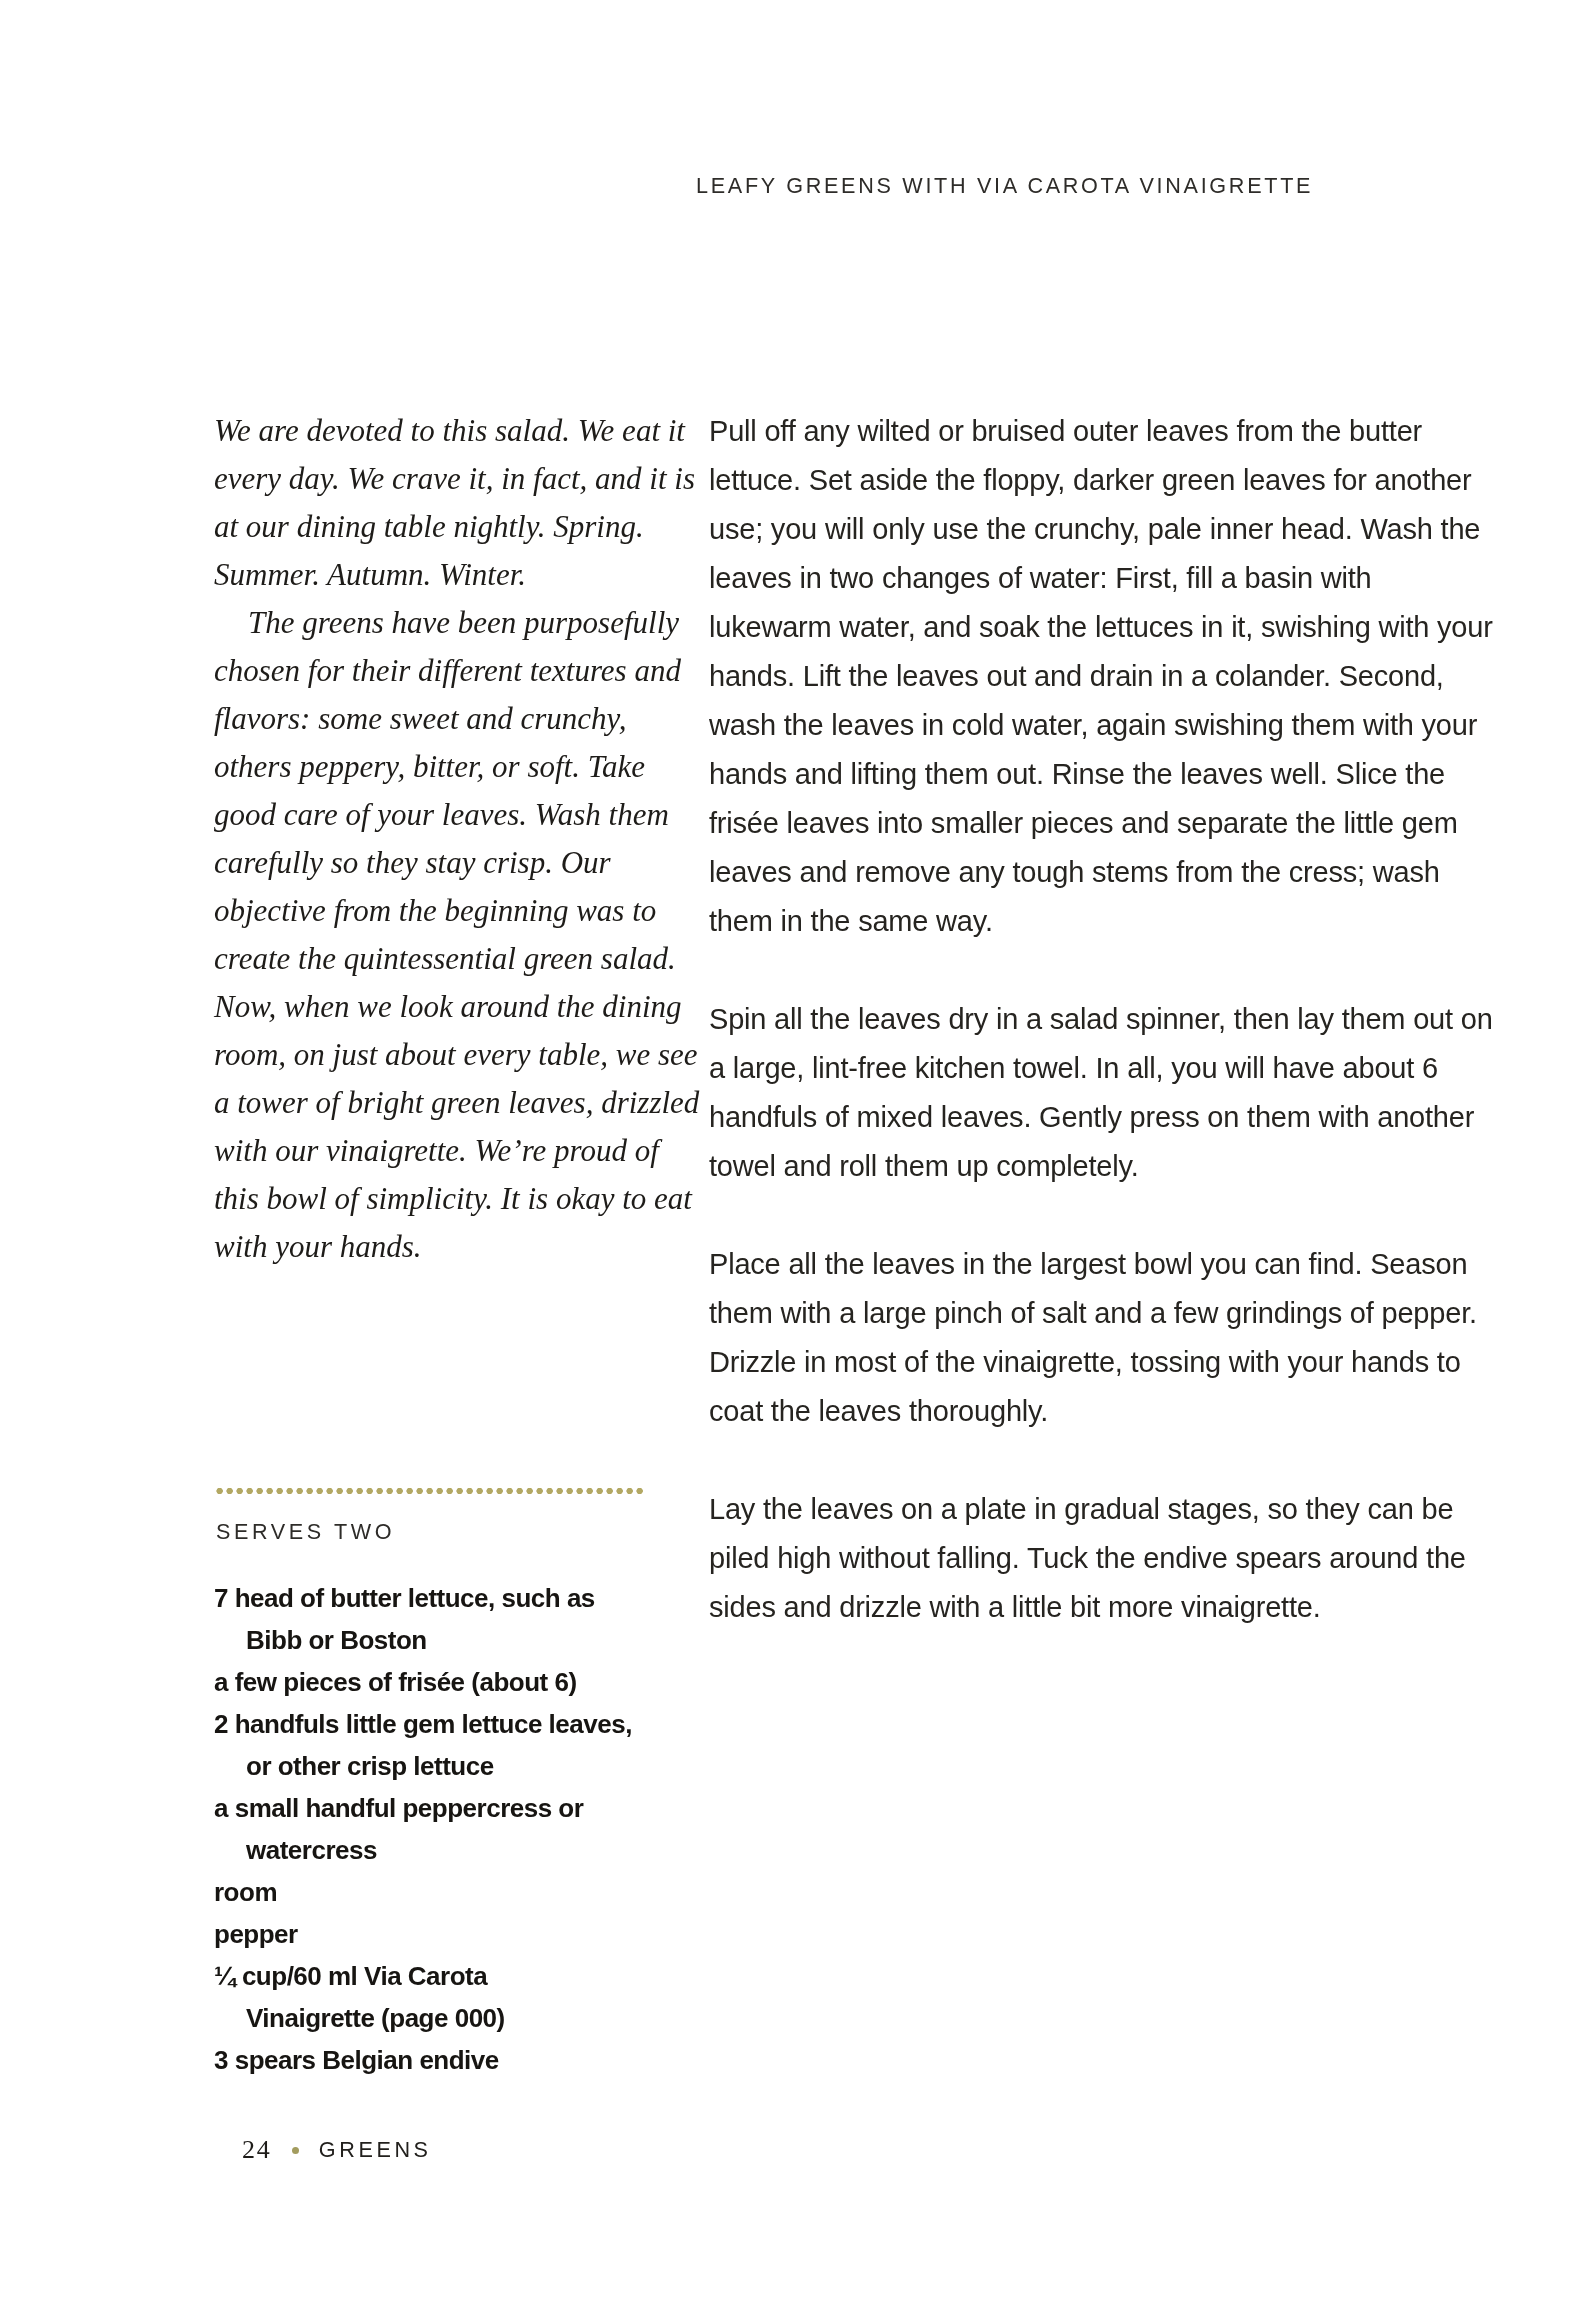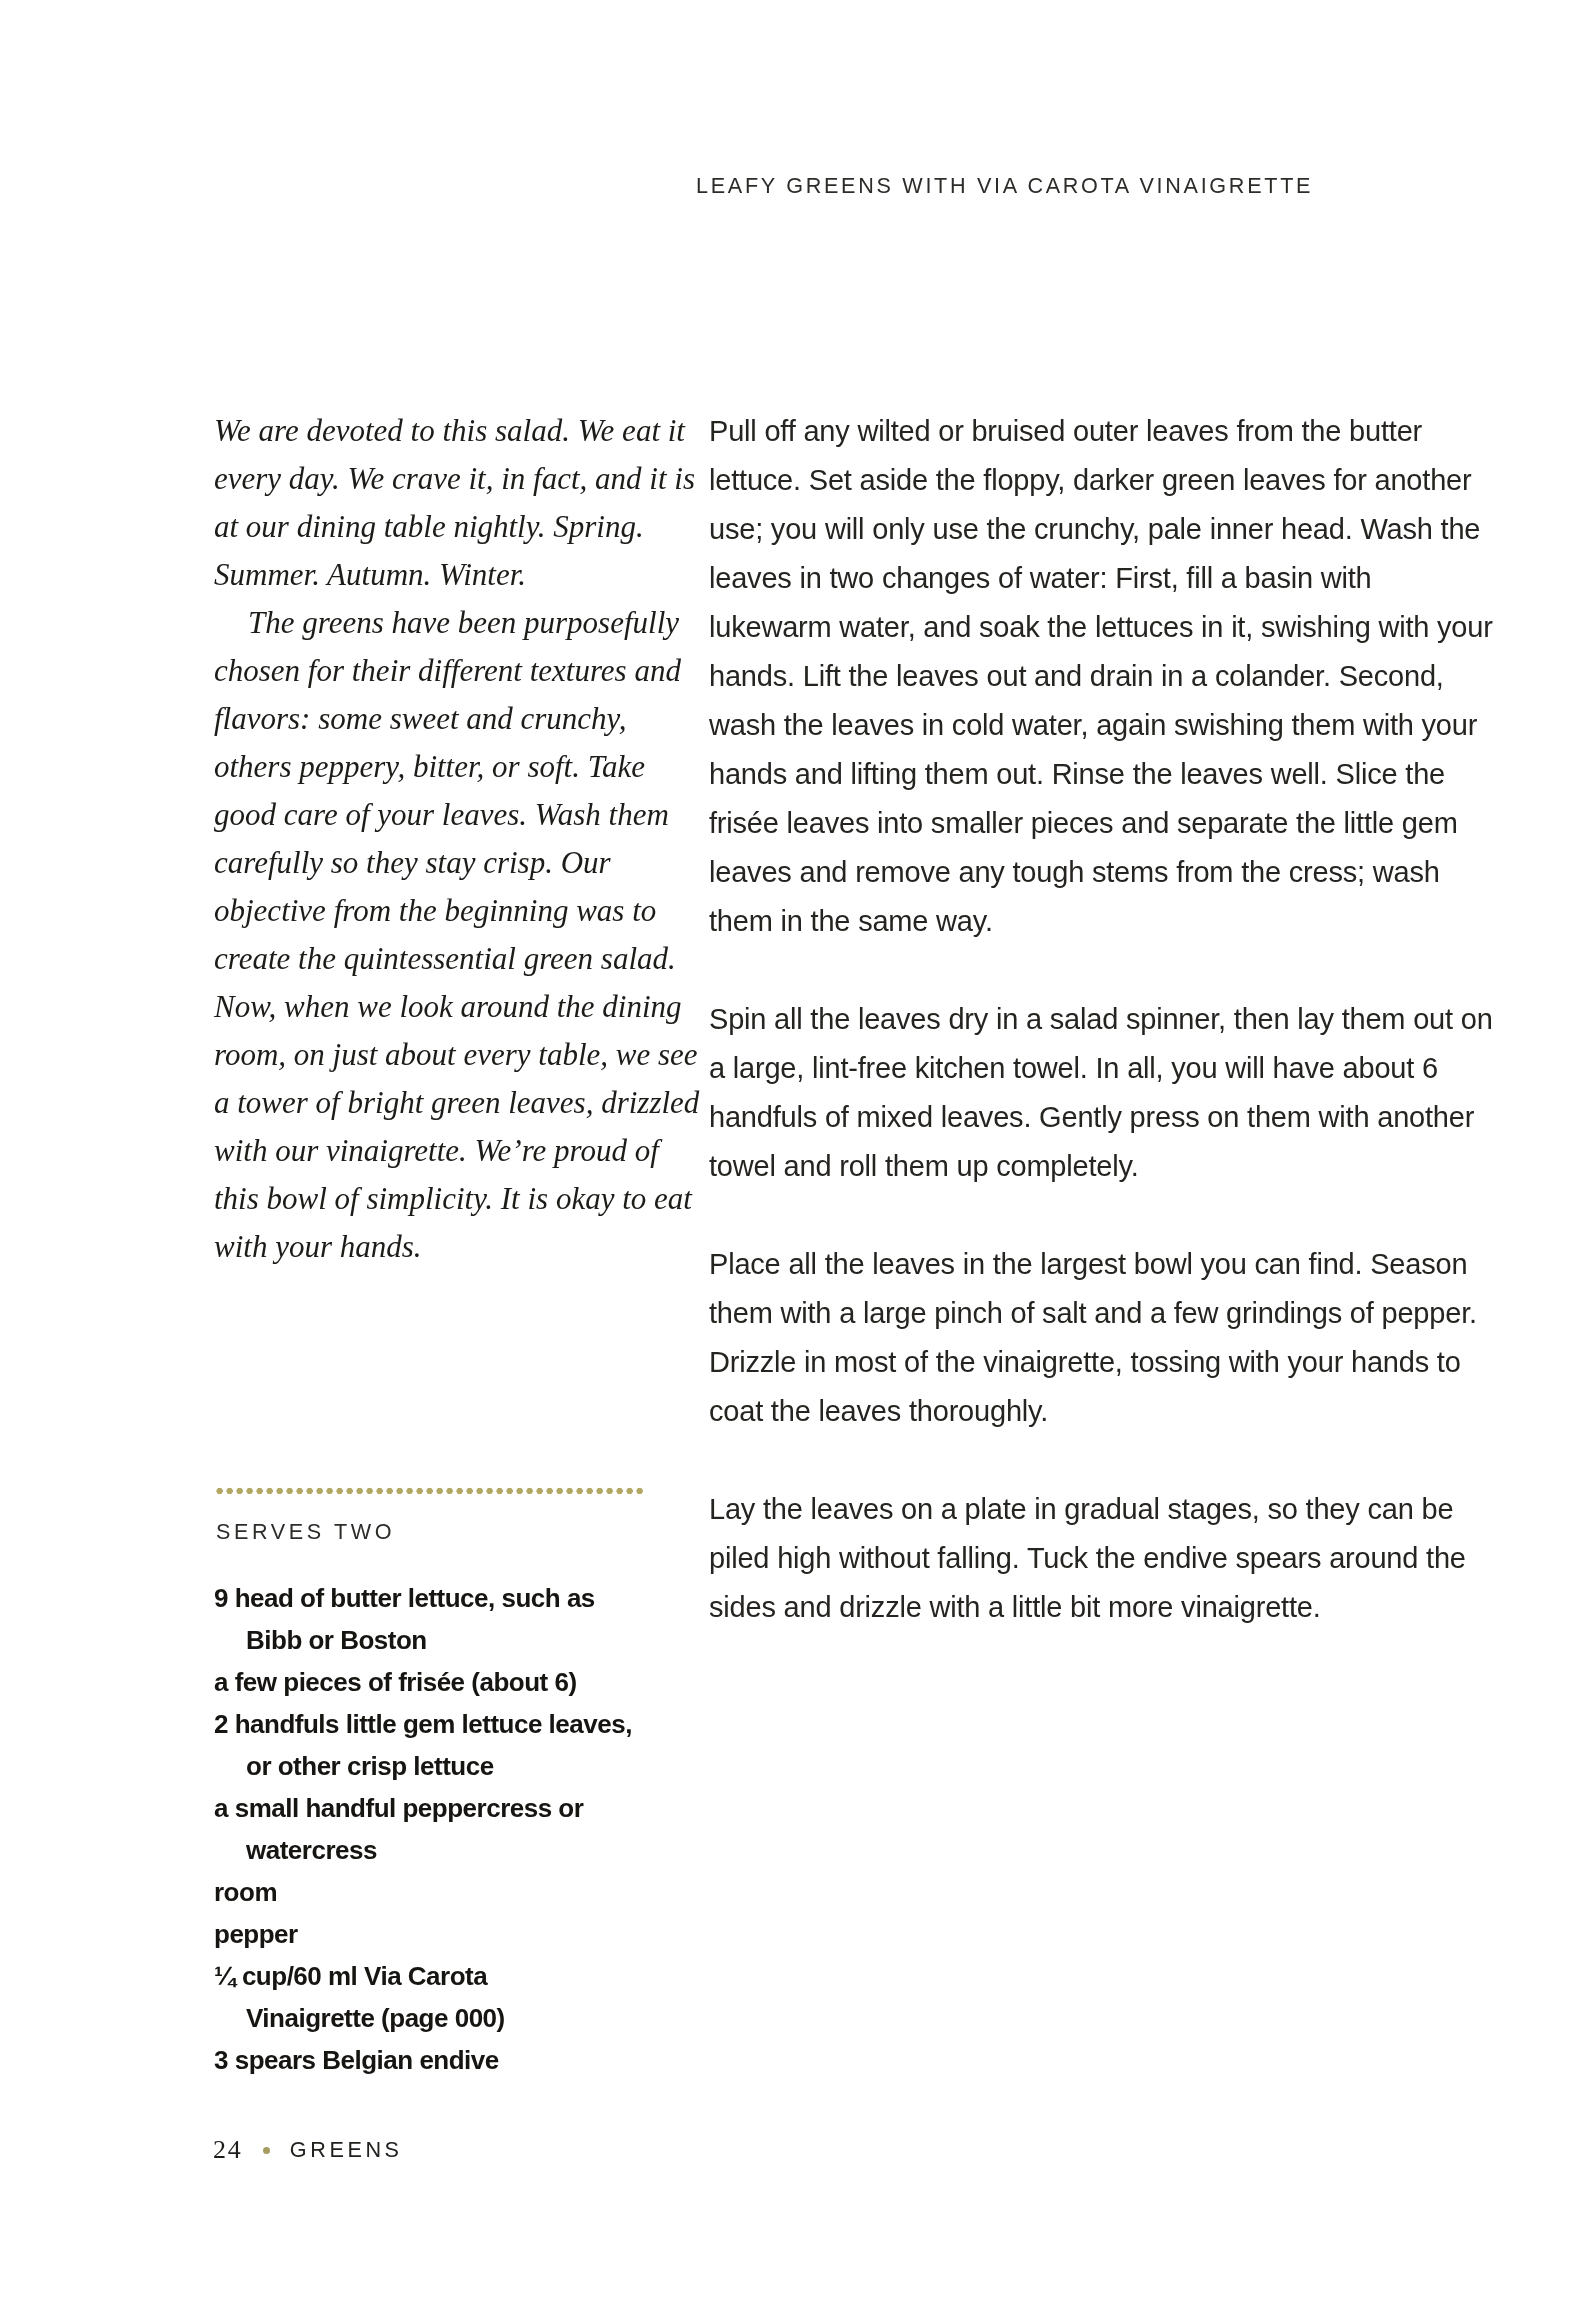--- a/index.html
+++ b/index.html
@@ -109,20 +109,21 @@
     left: 213px;
     top: 2135px;
     display: flex;
     align-items: center;
   }
   .pagenum {
     font-family: "Liberation Serif", serif;
     font-size: 26px;
     letter-spacing: 1.8px;
     color: #1e1c19;
+    margin-left: 29px;
   }
   .footdot {
     width: 7.2px;
     height: 7.2px;
     border-radius: 50%;
     background: #a39c5e;
     margin: 1.8px 20px 0 20px;
   }
   .section {
     font-size: 21.6px;
@@ -142,21 +143,21 @@
   <aside class="intro">
     <p>We are devoted to this salad. We eat it every day. We crave it, in fact, and it is at our dining table nightly. Spring. Summer. Autumn. Winter.</p>
     <p>The greens have been purposefully chosen for their different textures and flavors: some sweet and crunchy, others peppery, bitter, or soft. Take good care of your leaves. Wash them carefully so they stay crisp. Our objective from the beginning was to create the quintessential green salad. Now, when we look around the dining room, on just about every table, we see a tower of bright green leaves, drizzled with our vinaigrette. We’re proud of this bowl of simplicity. It is okay to eat with your hands.</p>
   </aside>
 
   <div class="separator"></div>
 
   <div class="serves">SERVES TWO</div>
 
   <ul class="ingredients">
-    <li>9 head of butter lettuce, such as
+    <li>7 head of butter lettuce, such as
 Bibb or Boston</li>
     <li>a few pieces of frisée (about 6)</li>
     <li>2 handfuls little gem lettuce leaves,
 or other crisp lettuce</li>
     <li>a small handful peppercress or
 watercress</li>
     <li>room</li>
     <li>pepper</li>
     <li>¼ cup/60 ml Via Carota
 Vinaigrette (page 000)</li>

